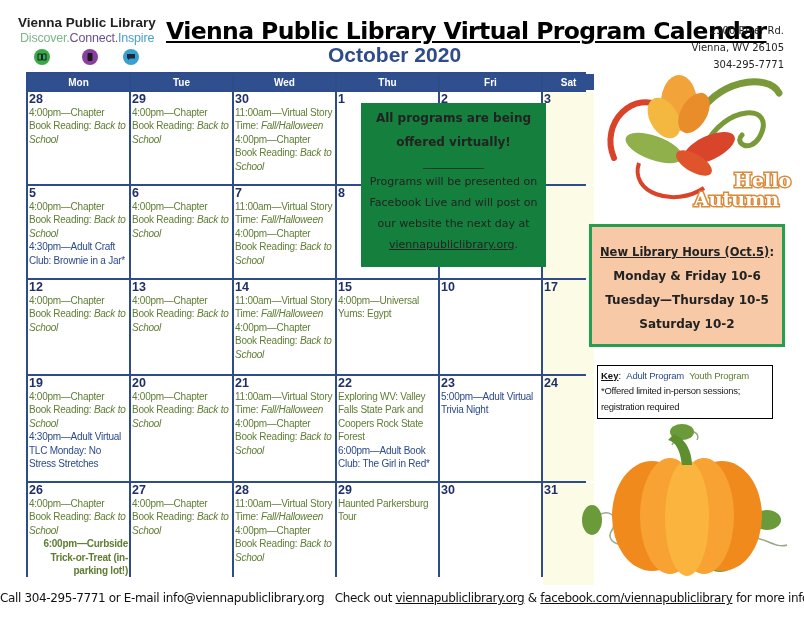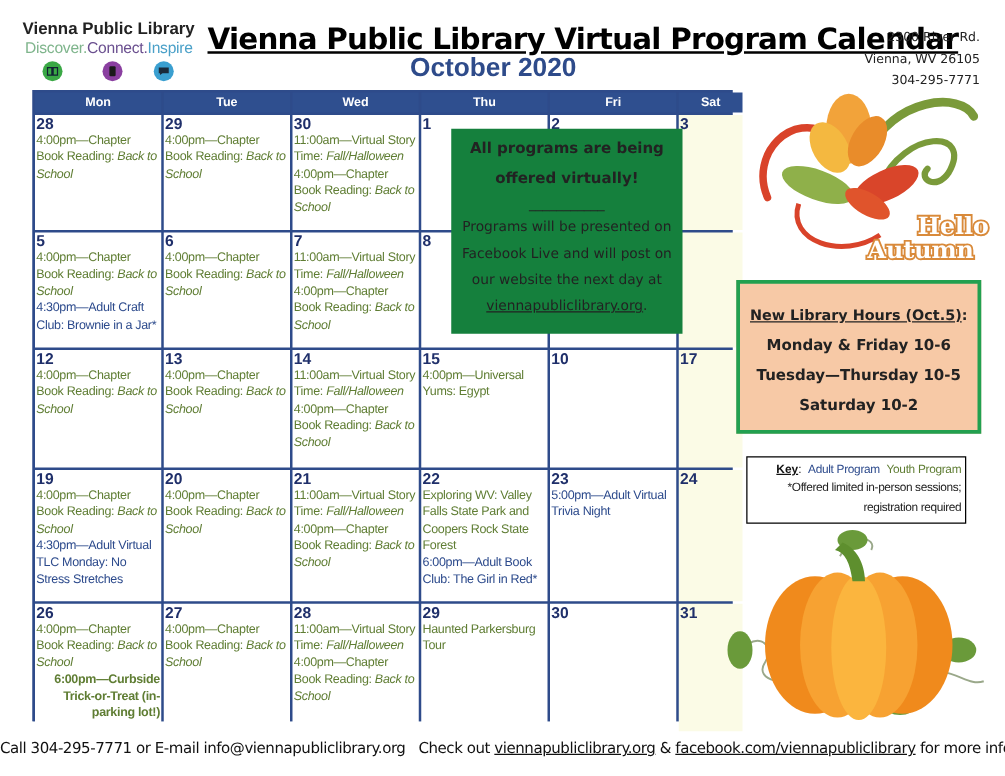--- a/index.html
+++ b/index.html
@@ -22,21 +22,21 @@
   .youth i, .adult i { font-style: italic; }
   .center-bold { text-align: right; font-weight: bold; display: block; }
   .notice { left: 361px; top: 103px; width: 185px; height: 164px; background: #15803d; text-align: center; font-family: "DejaVu Sans", sans-serif; color: #222; padding-top: 3px; }
   .notice .n-head { font-weight: bold; font-size: 12px; line-height: 24px; }
   .notice .n-sep { font-size: 11px; line-height: 17px; }
   .notice .n-body { font-size: 11px; line-height: 21px; }
   .notice .n-link { text-decoration: underline; }
   .hours { left: 589px; top: 224px; width: 196px; height: 123px; background: #f7c9a6; border: 3px solid #22a050; text-align: center; font-family: "DejaVu Sans", sans-serif; font-weight: bold; color: #222; padding-top: 14px; }
   .hours .h-title { font-size: 11.5px; line-height: 23px; text-decoration: underline; }
   .hours .h-line { font-size: 12px; line-height: 24px; }
-  .key { left: 597px; top: 365px; width: 176px; height: 54px; border: 1px solid #000; font-size: 9.5px; padding: 2px 3px; line-height: 15px; color: #222; text-align: right; }
+  .key { left: 597px; top: 365px; width: 176px; height: 54px; border: 1px solid #000; font-size: 9.5px; padding: 2px 3px; line-height: 15px; color: #222; }
   .key .k-label { font-weight: bold; text-decoration: underline; color: #111; }
   .footer { left: 0; width: 804px; top: 591px; text-align: center; font-size: 12px; color: #111; font-family: "DejaVu Sans", sans-serif; letter-spacing: -0.35px; white-space: nowrap; }
   .footer .u { text-decoration: underline; }
   .autumn { left: 594px; top: 63px; width: 200px; height: 150px; }
   .pumpkin { left: 572px; top: 420px; width: 232px; height: 160px; }
 </style>
 </head>
 <body>
 
 <div class="abs logo-name">Vienna Public Library</div>

